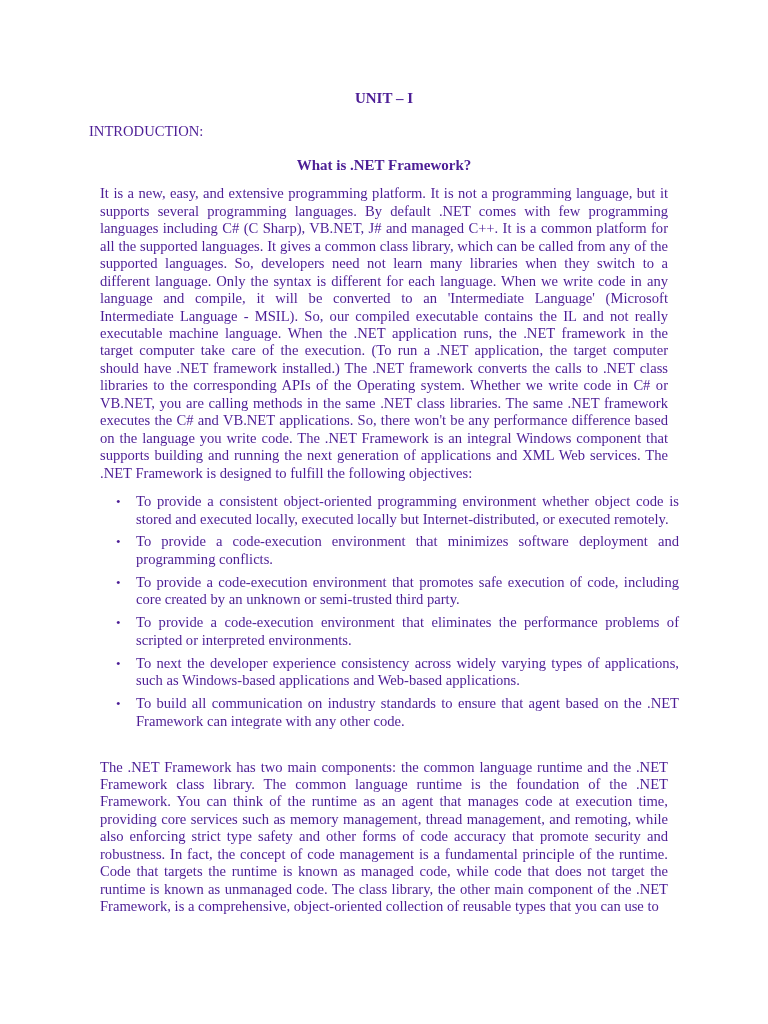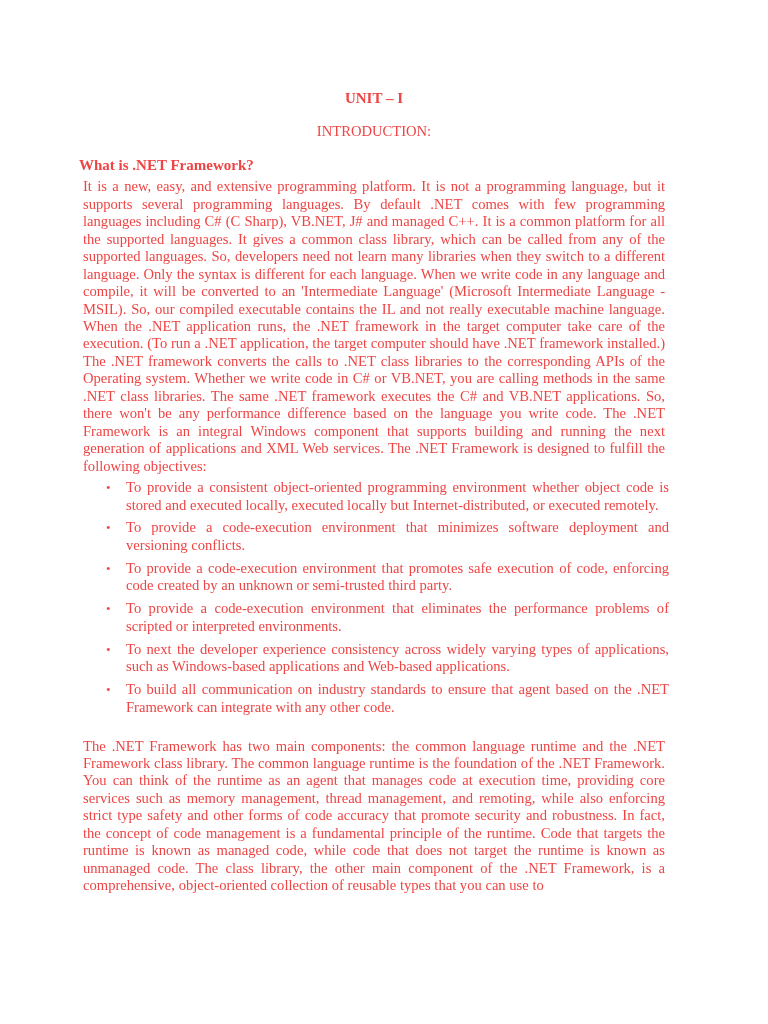--- a/index.html
+++ b/index.html
@@ -1,43 +1,43 @@
 <!DOCTYPE html>
 <html><head>
 <meta charset="utf-8">
 <style>
   html, body { margin: 0; padding: 0; background: #ffffff; }
   body { width: 768px; height: 1024px; overflow: hidden; position: relative; }
   .page {
-    position: absolute; left: 79px; top: 90px; width: 590px;
+    position: absolute; left: 89px; top: 90px; width: 590px;
     font-family: "Liberation Serif", "DejaVu Serif", serif;
-    font-size: 14.6px; line-height: 17.45px; color: #ef4444;
+    font-size: 14.6px; line-height: 17.45px; color: #4c1d95;
   }
   .title { text-align: center; font-weight: bold; font-size: 15px; margin: 0 0 16px 0; }
-  .intro { margin: 0 0 16px 0; text-align: center; }
-  .heading { font-weight: bold; font-size: 15px; margin: 0; }
-  p.body { margin: 4px; text-align: justify; }
+  .intro { margin: 0 0 16px 0; }
+  .heading { font-weight: bold; font-size: 15px; margin: 0; text-align: center; }
+  p.body { margin: 11px; text-align: justify; }
   ul.objectives { list-style: none; margin: 0; padding: 0 0 0 47px; }
   ul.objectives li { position: relative; text-align: justify; margin-bottom: 5.5px; }
   ul.objectives li .bullet {
     position: absolute; left: -20px; top: 0; font-size: 13px;
   }
   .gap { height: 12px; }
 </style>
 </head>
 <body>
 
 <div class="page">
   <div class="title">UNIT – I</div>
   <div class="intro">INTRODUCTION:</div>
   <div class="heading">What is .NET Framework?</div>
   <p class="body">It is a new, easy, and extensive programming platform. It is not a programming language, but it supports several programming languages. By default .NET comes with few programming languages including C# (C Sharp), VB.NET, J# and managed C++. It is a common platform for all the supported languages. It gives a common class library, which can be called from any of the supported languages. So, developers need not learn many libraries when they switch to a different language. Only the syntax is different for each language. When we write code in any language and compile, it will be converted to an 'Intermediate Language' (Microsoft Intermediate Language - MSIL). So, our compiled executable contains the IL and not really executable machine language. When the .NET application runs, the .NET framework in the target computer take care of the execution. (To run a .NET application, the target computer should have .NET framework installed.) The .NET framework converts the calls to .NET class libraries to the corresponding APIs of the Operating system. Whether we write code in C# or VB.NET, you are calling methods in the same .NET class libraries. The same .NET framework executes the C# and VB.NET applications. So, there won't be any performance difference based on the language you write code. The .NET Framework is an integral Windows component that supports building and running the next generation of applications and XML Web services. The .NET Framework is designed to fulfill the following objectives:</p>
   <ul class="objectives">
     <li><span class="bullet">•</span><span>To provide a consistent object-oriented programming environment whether object code is stored and executed locally, executed locally but Internet-distributed, or executed remotely.</span></li>
-    <li><span class="bullet">•</span><span>To provide a code-execution environment that minimizes software deployment and versioning conflicts.</span></li>
-    <li><span class="bullet">•</span><span>To provide a code-execution environment that promotes safe execution of code, enforcing code created by an unknown or semi-trusted third party.</span></li>
+    <li><span class="bullet">•</span><span>To provide a code-execution environment that minimizes software deployment and programming conflicts.</span></li>
+    <li><span class="bullet">•</span><span>To provide a code-execution environment that promotes safe execution of code, including core created by an unknown or semi-trusted third party.</span></li>
     <li><span class="bullet">•</span><span>To provide a code-execution environment that eliminates the performance problems of scripted or interpreted environments.</span></li>
     <li><span class="bullet">•</span><span>To next the developer experience consistency across widely varying types of applications, such as Windows-based applications and Web-based applications.</span></li>
     <li><span class="bullet">•</span><span>To build all communication on industry standards to ensure that agent based on the .NET Framework can integrate with any other code.</span></li>
   </ul>
   <div class="gap"></div>
   <p class="body">The .NET Framework has two main components: the common language runtime and the .NET Framework class library. The common language runtime is the foundation of the .NET Framework. You can think of the runtime as an agent that manages code at execution time, providing core services such as memory management, thread management, and remoting, while also enforcing strict type safety and other forms of code accuracy that promote security and robustness. In fact, the concept of code management is a fundamental principle of the runtime. Code that targets the runtime is known as managed code, while code that does not target the runtime is known as unmanaged code. The class library, the other main component of the .NET Framework, is a comprehensive, object-oriented collection of reusable types that you can use to</p>
 </div>
 
 </body></html>

